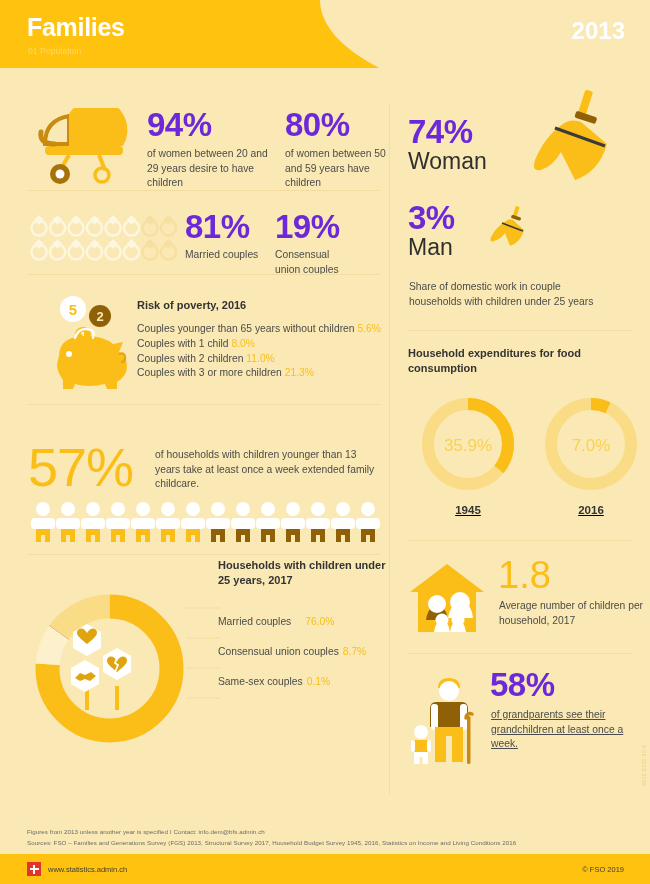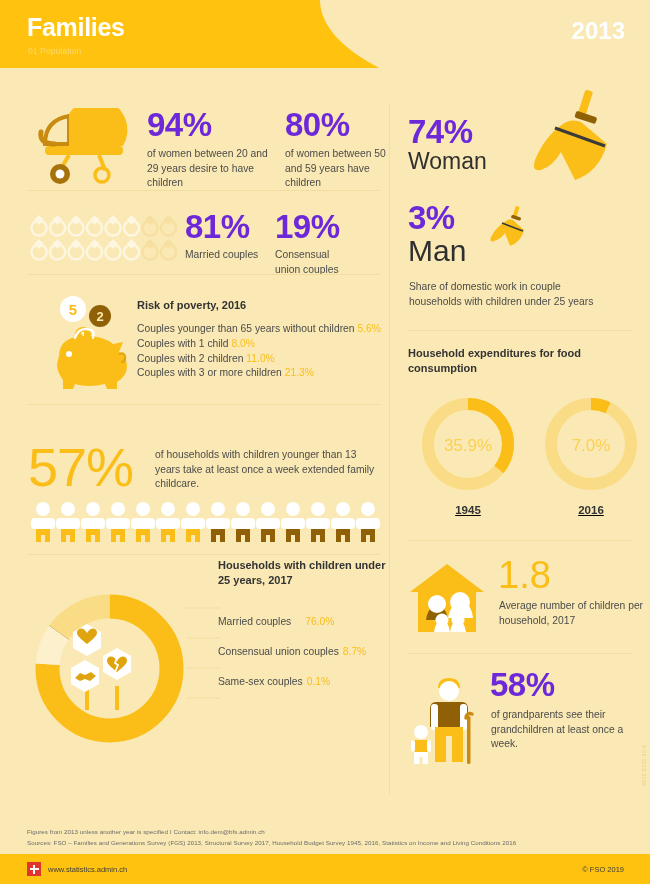--- a/index.html
+++ b/index.html
@@ -81,37 +81,37 @@
   .legend-row { height: 30px; font-size: 10.3px; color: #4b4b4b; display: flex; align-items: flex-end; padding-bottom: 3px; }
   .leaders { position: absolute; left: 186px; top: 52px; width: 34px; height: 130px; }
 
   
   .r1 { position: absolute; left: 18px; top: 20px; width: 242px; height: 220px; }
   .broom-lg { position: absolute; left: 95px; top: 0px; width: 110px; height: 105px; }
   .broom-sm { position: absolute; left: 80px; top: 118px; width: 40px; height: 42px; }
   .r1-w-pct { position: absolute; left: 0px; top: 27px; }
   .r1-w-lbl { position: absolute; left: 0px; top: 60px; font-size: 23px; color: #2f2f2f; }
   .r1-m-pct { position: absolute; left: 0px; top: 113px; }
-  .r1-m-lbl { position: absolute; left: 0px; top: 146px; font-size: 30px; color: #2f2f2f; text-align: right; }
+  .r1-m-lbl { position: absolute; left: 0px; top: 146px; font-size: 23px; color: #2f2f2f; text-align: right; }
   .r1-note { position: absolute; left: 1px; top: 192px; width: 200px; }
 
   .r2 { position: absolute; left: 18px; top: 278px; width: 242px; }
   .donuts2 { position: absolute; left: 6px; top: 48px; width: 236px; height: 118px; display: flex; gap: 15px; text-decoration: underline; }
   .d2 { width: 108px; text-align: center; }
   .d2-year { font-size: 11.5px; font-weight: bold; color: #333; margin-top: 6px; }
 
   .r3 { position: absolute; left: 18px; top: 488px; width: 242px; height: 85px; }
   .house { position: absolute; left: 0px; top: 6px; width: 78px; height: 72px; }
   .r3-num { position: absolute; left: 90px; top: 0px; font-size: 38px; color: #FBBE18; line-height: 1; }
   .r3-txt { position: absolute; left: 91px; top: 43px; width: 160px; }
 
   .r4 { position: absolute; left: 18px; top: 600px; width: 242px; height: 100px; }
   .gp { position: absolute; left: 2px; top: 4px; width: 74px; height: 92px; }
   .r4-num { position: absolute; left: 82px; top: 0px; }
-  .r4-txt { position: absolute; left: 83px; top: 40px; width: 160px; }
+  .r4-txt { position: absolute; left: 83px; top: 40px; width: 160px; text-decoration: underline; }
 
   .rdiv { position: absolute; left: 18px; top: 0; width: 224px; height: 1px; background: #F2DCA0; }
 
   
   .foot-notes { position: absolute; left: 0; top: 818px; width: 650px; height: 36px; }
   .fn { position: absolute; left: 27px; font-size: 6.2px; color: #6b6b6b; letter-spacing: 0.05px; }
   .fn1 { top: 10px; }
   .fn2 { top: 21px; }
   .footer-bar {
     position: absolute; left: 0; top: 854px; width: 650px; height: 30px; background: #FFC20E;

